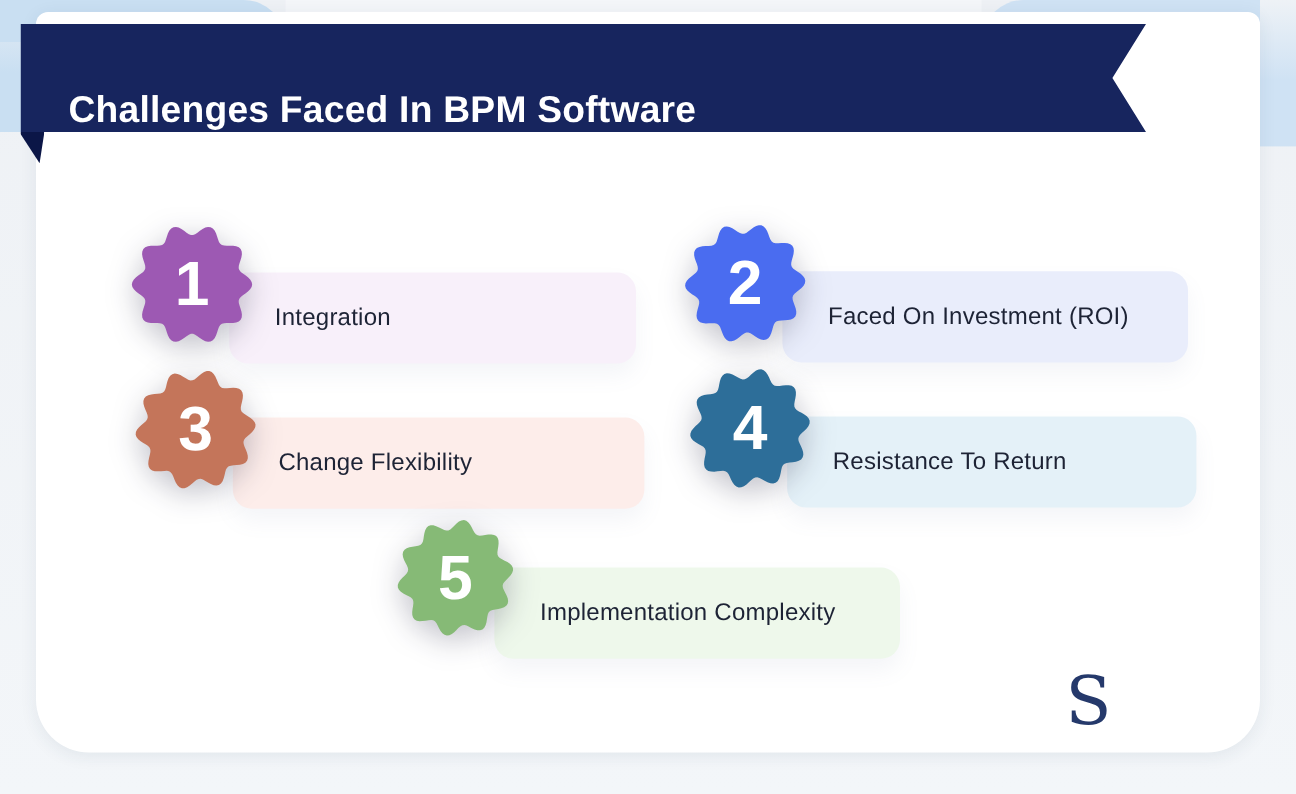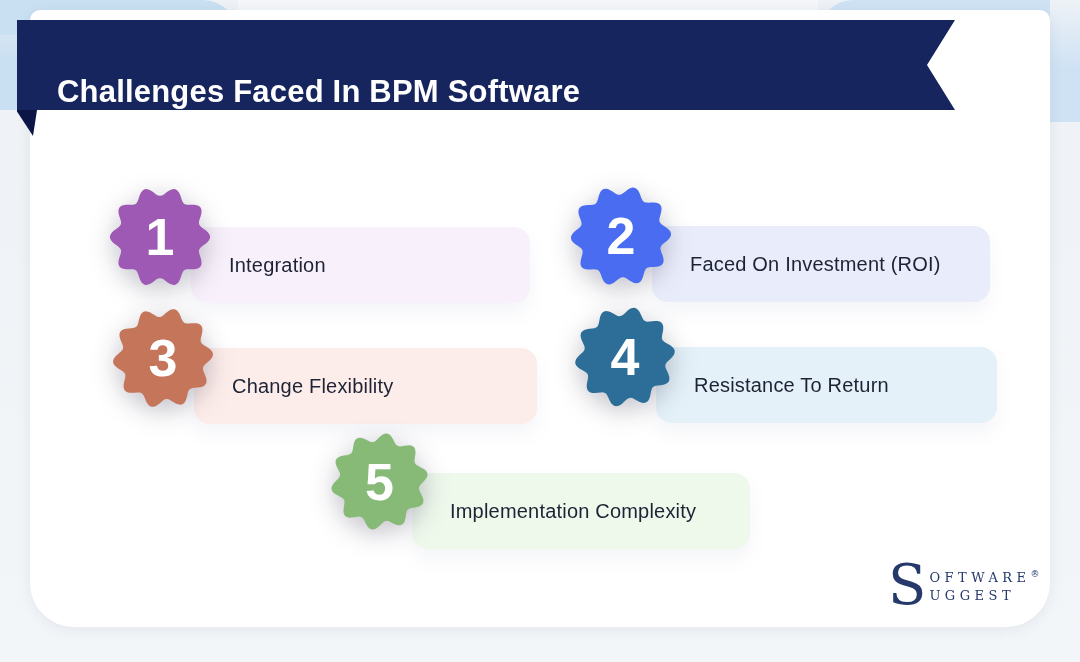--- a/index.html
+++ b/index.html
@@ -127,19 +127,15 @@
     <div class="badge">
       <svg class="badge-svg" viewBox="0 0 104 104">
           <path d="M98.37 52.00L96.47 53.86L94.84 55.60L93.75 57.27L93.35 58.99L93.65 60.85L94.53 62.92L95.73 65.20L96.94 67.65L97.85 70.15L98.18 72.56L97.76 74.72L96.54 76.49L94.62 77.81L92.19 78.70L89.51 79.25L86.88 79.65L84.55 80.09L82.68 80.81L81.34 81.97L80.50 83.65L79.99 85.83L79.62 88.38L79.16 91.08L78.42 93.63L77.27 95.78L75.67 97.27L73.64 97.99L71.31 97.93L68.82 97.22L66.33 96.10L63.97 94.87L61.82 93.86L59.89 93.34L58.13 93.49L56.45 94.35L54.76 95.82L52.96 97.67L51.00 99.58L48.90 101.21L46.72 102.27L44.54 102.54L42.48 101.93L40.62 100.51L39.03 98.47L37.67 96.10L36.49 93.72L35.34 91.63L34.08 90.08L32.57 89.17L30.71 88.88L28.47 89.07L25.93 89.51L23.23 89.90L20.57 90.00L18.18 89.57L16.26 88.50L14.95 86.80L14.28 84.56L14.19 81.97L14.49 79.25L14.93 76.63L15.23 74.27L15.12 72.27L14.43 70.65L13.10 69.32L11.18 68.16L8.87 67.02L6.44 65.75L4.24 64.26L2.56 62.51L1.63 60.52L1.57 58.37L2.35 56.17L3.79 54.02L5.63 52.00L7.53 50.14L9.16 48.40L10.25 46.73L10.65 45.01L10.35 43.15L9.47 41.08L8.27 38.80L7.06 36.35L6.15 33.85L5.82 31.44L6.24 29.28L7.46 27.51L9.38 26.19L11.81 25.30L14.49 24.75L17.12 24.35L19.45 23.91L21.32 23.19L22.66 22.03L23.50 20.35L24.01 18.17L24.38 15.62L24.84 12.92L25.58 10.37L26.73 8.22L28.33 6.73L30.36 6.01L32.69 6.07L35.18 6.78L37.67 7.90L40.03 9.13L42.18 10.14L44.11 10.66L45.87 10.51L47.55 9.65L49.24 8.18L51.04 6.33L53.00 4.42L55.10 2.79L57.28 1.73L59.46 1.46L61.52 2.07L63.38 3.49L64.97 5.53L66.33 7.90L67.51 10.28L68.66 12.37L69.92 13.92L71.43 14.83L73.29 15.12L75.53 14.93L78.07 14.49L80.77 14.10L83.43 14.00L85.82 14.43L87.74 15.50L89.05 17.20L89.72 19.44L89.81 22.03L89.51 24.75L89.07 27.37L88.77 29.73L88.88 31.73L89.57 33.35L90.90 34.68L92.82 35.84L95.13 36.98L97.56 38.25L99.76 39.74L101.44 41.49L102.37 43.48L102.43 45.63L101.65 47.83L100.21 49.98L98.37 52.00Z"></path>
         </svg>
       <span class="num">5</span>
     </div>
   </div>
 
   <div class="logo">
     <span class="logo-s">S</span>
-    <span class="logo-lines">
-      <span class="l1"><span>OFTWARE</span><sup>®</sup></span>
-      <span class="l2">UGGEST</span>
-    </span>
   </div>
 
 </div>
 
 </body></html>

